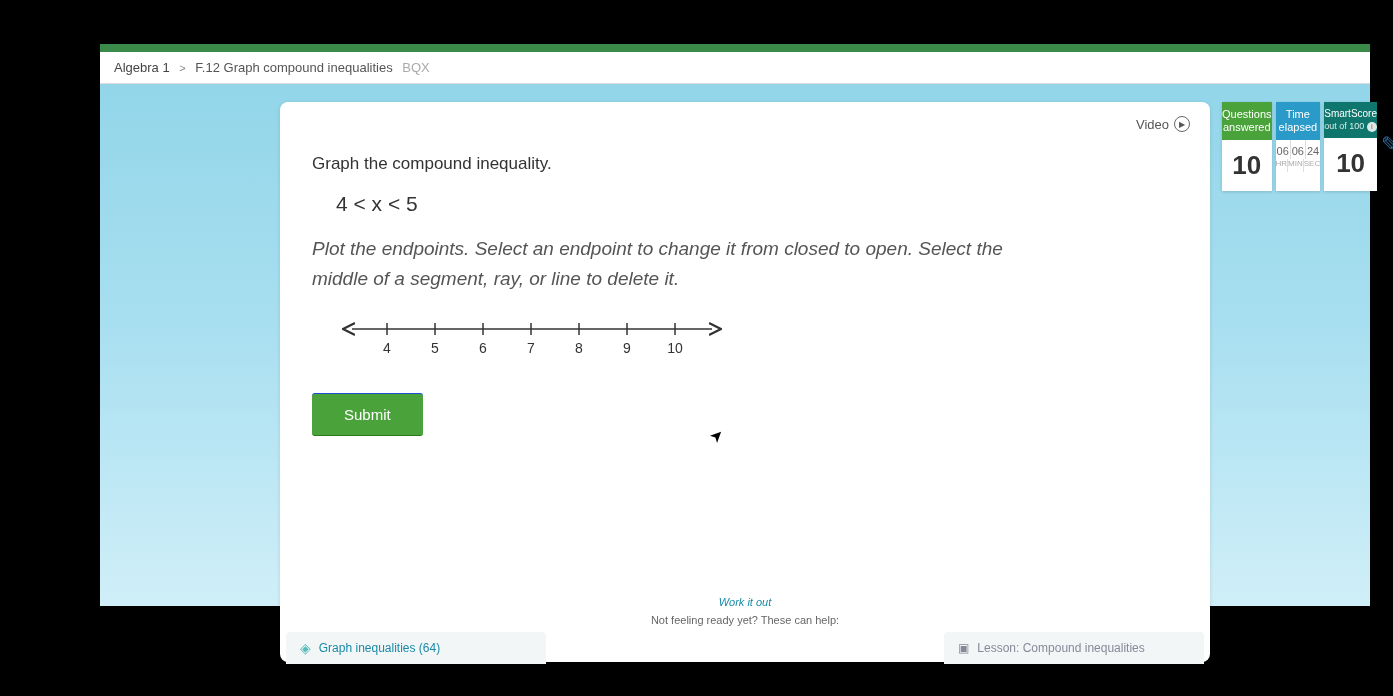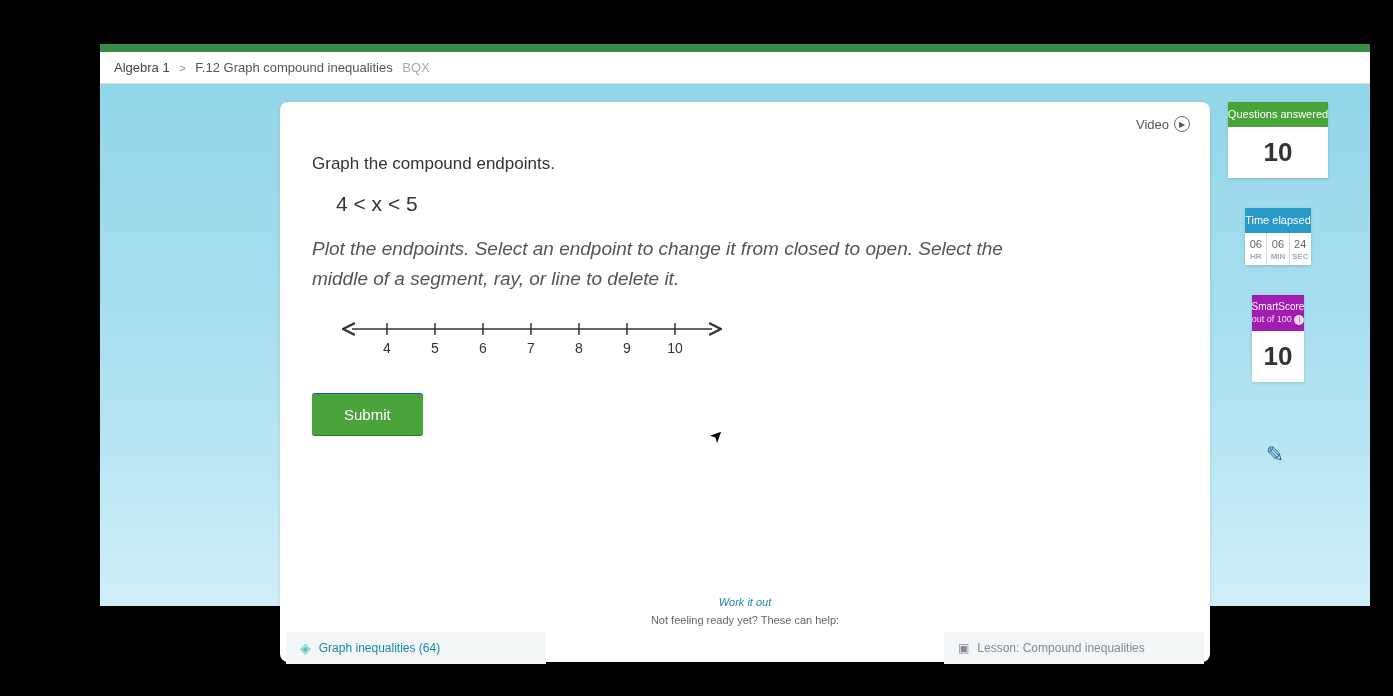--- a/index.html
+++ b/index.html
@@ -137,33 +137,33 @@
   color: #1a8aa8;
   display: flex;
   align-items: center;
   gap: 8px;
   width: 260px;
 }
 .bottom-card .gem { color: #5bb; font-size: 14px; }
 .bottom-card.right { color: #889; }
 
 
-.sidebar { width: 112px; display: flex; flex-direction: column; gap: 16px; align-items: center; }
+.sidebar { width: 112px; display: flex; flex-direction: row; gap: 4px; }
 .sb-box { background: #fff; box-shadow: 0 1px 3px rgba(0,0,0,.15); margin-bottom: 14px; }
 .sb-head { color: #fff; font-size: 11px; text-align: center; padding: 6px 0; line-height: 1.2; }
 .sb-head.green { background: #4aa23a; }
 .sb-head.blue { background: #2a9ac8; }
-.sb-head.orange { background: #a21caf; }
+.sb-head.orange { background: #0f766e; }
 .sb-head.small { font-size: 10px; }
 .sb-val { font-size: 26px; font-weight: bold; color: #333; text-align: center; padding: 10px 0; }
 .timer-row { display: flex; }
 .timer-cell { flex: 1; text-align: center; padding: 5px 0 2px; font-size: 11px; color: #666; border-right: 1px solid #ddd; }
 .timer-cell:last-child { border-right: none; }
 .timer-label-row { display: flex; }
-.timer-label { flex: 1; text-align: center; font-size: 8px; color: #aaa; padding-bottom: 4px; border-right: 1px solid #ddd; font-weight: bold; }
+.timer-label { flex: 1; text-align: center; font-size: 8px; color: #aaa; padding-bottom: 4px; border-right: 1px solid #ddd; }
 .timer-label:last-child { border-right: none; }
 .ss-info { font-size: 9px; opacity: .85; }
 .edit-icon { text-align: right; margin-top: 30px; padding-right: 6px; color: #2a6a9a; font-size: 22px; transform: rotate(0deg); }
 </style>
 </head>
 <body>
 
 <div class="screen">
   <div class="topbar"></div>
 
@@ -174,21 +174,21 @@
     <span class="code">BQX</span>
   </div>
 
   <div class="stage">
     <div class="card">
       <div class="video-link">
         <span>Video</span>
         <span class="play-circ">▶</span>
       </div>
 
-      <div class="q-title">Graph the compound endpoints.</div>
+      <div class="q-title">Graph the compound inequality.</div>
       <div class="inequality">4 &lt; x &lt; 5</div>
       <div class="instructions">Plot the endpoints. Select an endpoint to change it from closed to open. Select the middle of a segment, ray, or line to delete it.</div>
 
       <div class="numline">
         <svg width="380" height="50">
           <defs>
             <marker id="arrL" markerWidth="10" markerHeight="10" refX="8" refY="5" orient="auto">
               <path d="M10,1 L2,5 L10,9" fill="none" stroke="#333" stroke-width="1.5"></path>
             </marker>
             <marker id="arrR" markerWidth="10" markerHeight="10" refX="2" refY="5" orient="auto">

